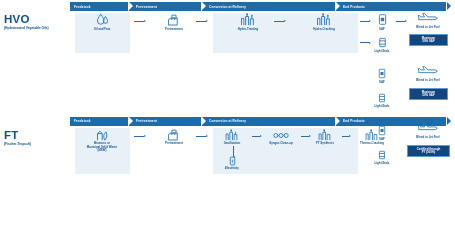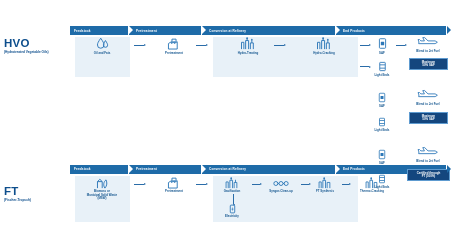--- a/index.html
+++ b/index.html
@@ -5,21 +5,21 @@
   * { box-sizing: border-box; margin: 0; padding: 0; }
   html, body {
     width: 455px; height: 230px;
     background: #ffffff;
     font-family: "Liberation Sans", sans-serif;
     overflow: hidden;
   }
   .diagram { position: relative; width: 455px; height: 230px; }
 
   
-  .row { position: relative; width: 455px; height: 57.5px; margin-top: 24px; }
+  .row { position: relative; width: 455px; height: 57.5px; }
 
   
   .route-label {
     position: absolute; left: 4px; top: 14px;
     width: 66px;
   }
   .route-abbr {
     font-size: 11.5px; font-weight: bold; color: #0d4e8c;
     letter-spacing: .3px; line-height: 11px;
   }
@@ -231,21 +231,21 @@
           <path class="st" d="M3 13 L33 13 L37 10.5 L33 8 L20 8 L14 2 L10.5 2 L13.5 8 L7 8 L4.5 5.5 L2 5.5 L3.5 10 Z"></path>
         </svg>
       </div>
       <div class="cap">Blend to Jet Fuel</div>
     </div>
     <div class="badge" style="left:409px;top:34px;width:39px">Maximum
 50% SAF</div>
   </div>
 
   <div class="row" style="top:0">
-    <div class="route-label" style="top:80px">
+    <div class="route-label" style="top:72px">
       <div class="route-abbr">FT</div>
       <div class="route-full">(Fischer-Tropsch)</div>
     </div>
 
     <div class="ribbon" style="top:59px">
       <div class="chev first" style="width:58px">Feedstock</div>
       <div class="chev" style="width:72px">Pretreatment</div>
       <div class="chev" style="width:133px">Conversion at Refinery</div>
       <div class="chev" style="width:110px">End Products</div>
     </div>

